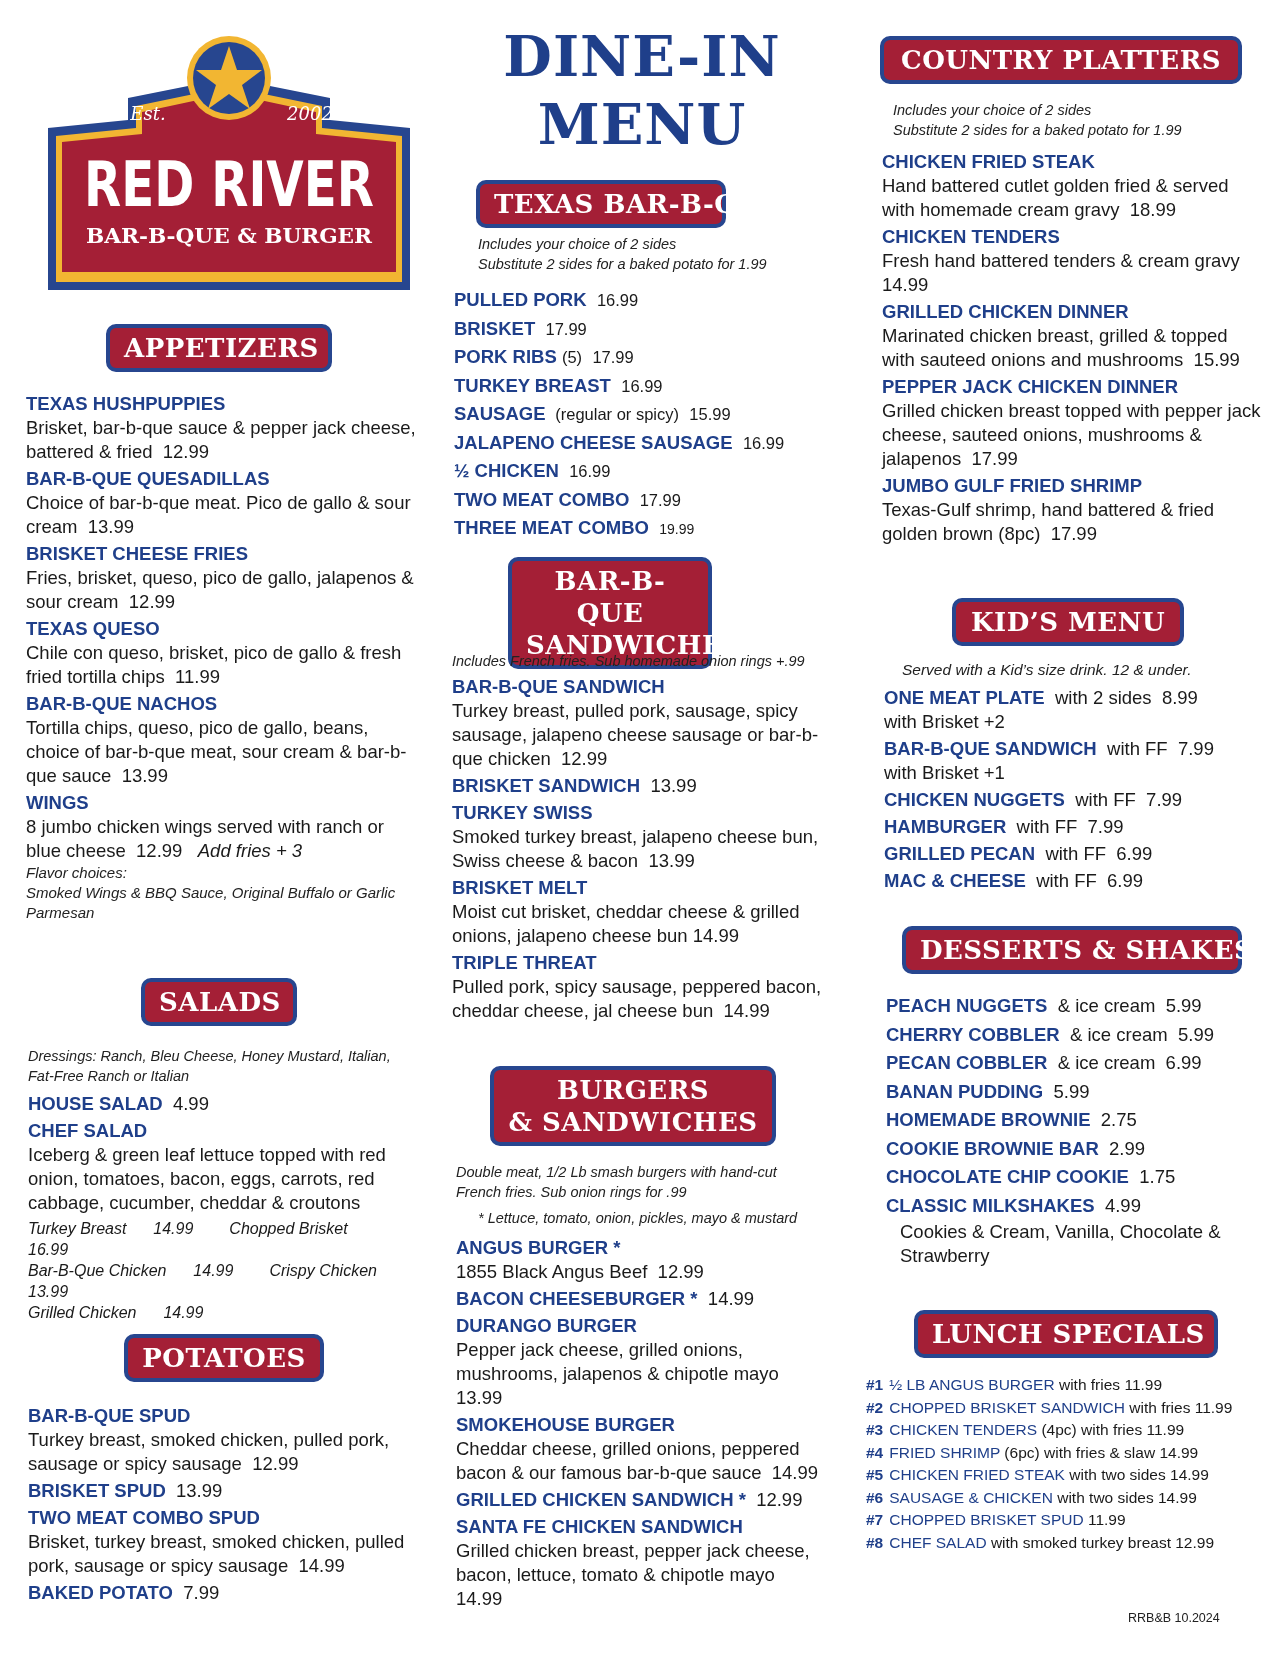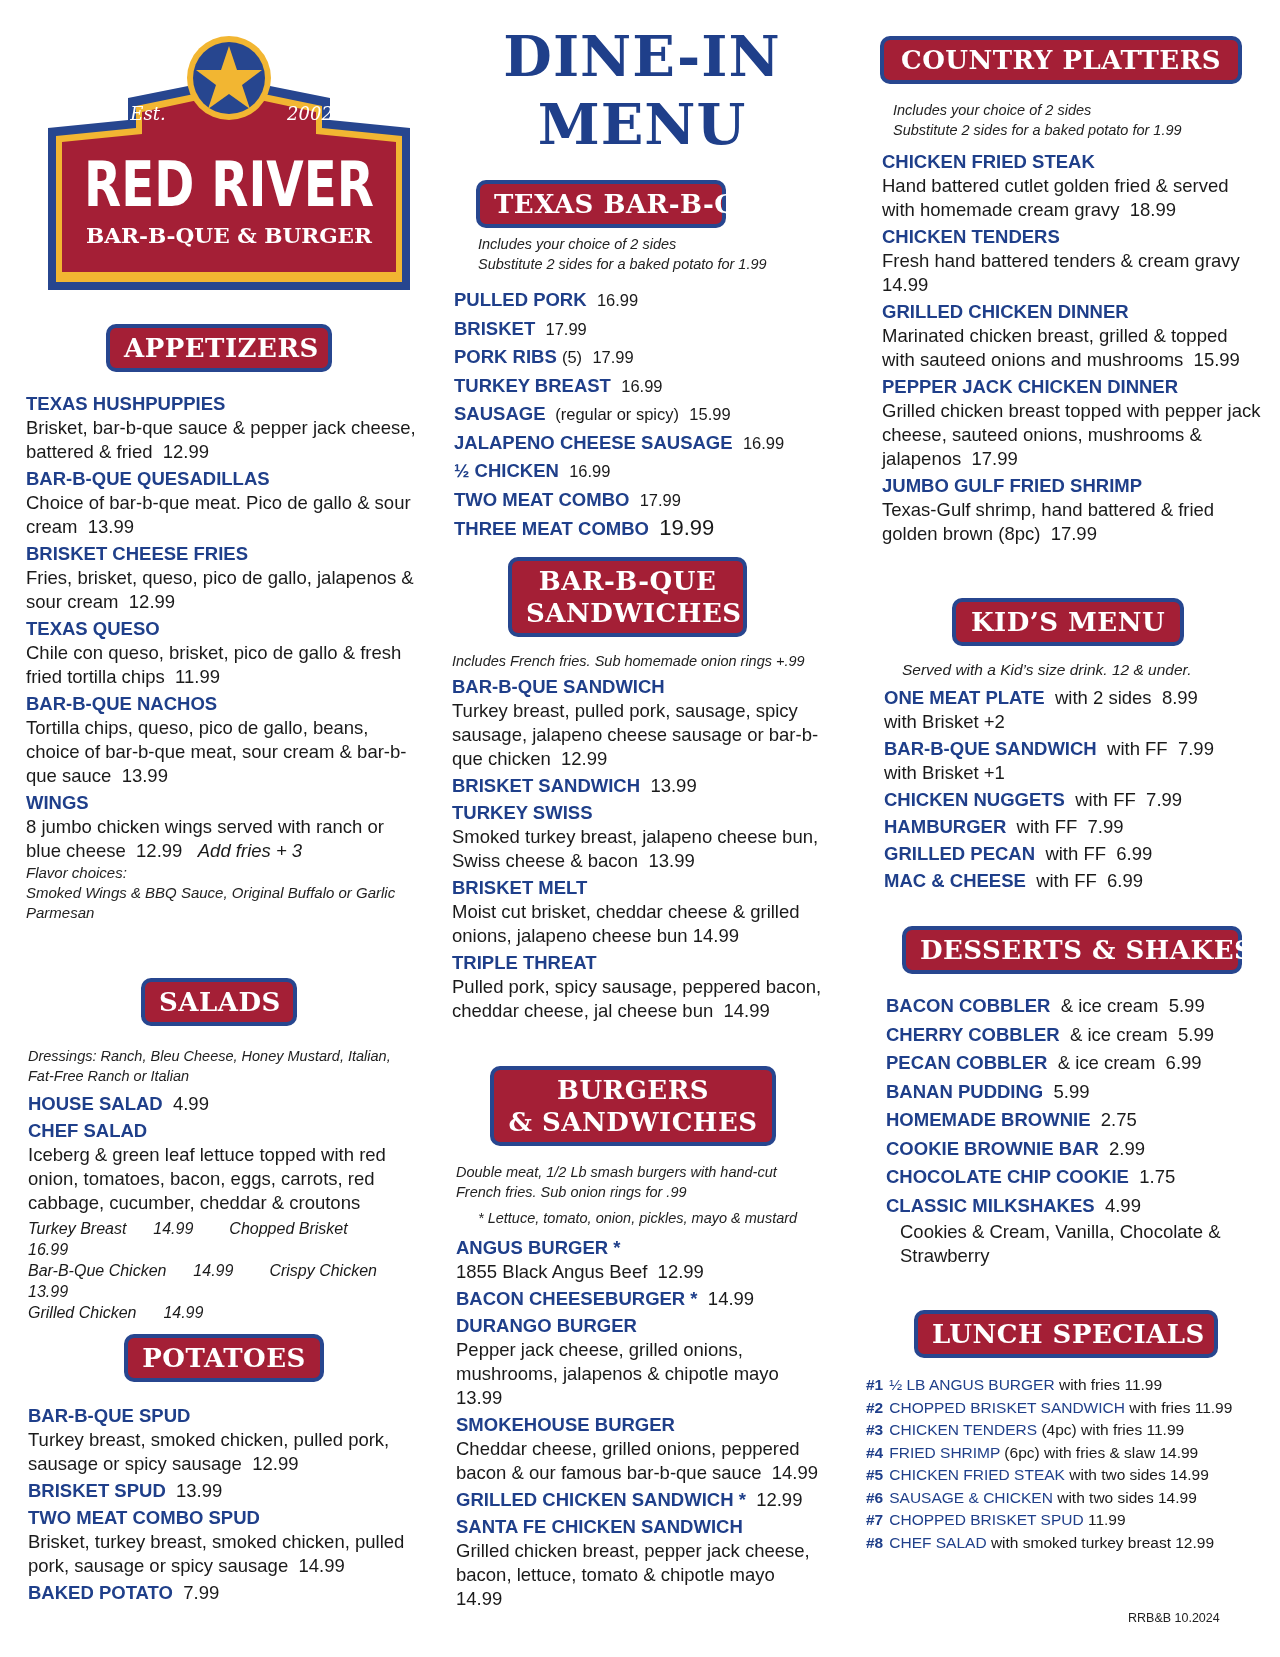--- a/index.html
+++ b/index.html
@@ -139,24 +139,24 @@
 
 <div class="block" style="left:454px; top:286px; width:380px;">
   <div class="item-name" style="line-height:27.5px;"><span>PULLED PORK</span><span class="inline-price" style="font-size:16.5px;"></span>&nbsp; <span class="inline-price" style="font-size:16.5px;">16.99</span></div>
   <div class="item-name" style="line-height:27.5px;"><span>BRISKET</span><span class="inline-price" style="font-size:16.5px;"></span>&nbsp; <span class="inline-price" style="font-size:16.5px;">17.99</span></div>
   <div class="item-name" style="line-height:27.5px;"><span>PORK RIBS</span> <span class="inline-price" style="font-size:16.5px;">(5)</span>&nbsp; <span class="inline-price" style="font-size:16.5px;">17.99</span></div>
   <div class="item-name" style="line-height:27.5px;"><span>TURKEY BREAST</span><span class="inline-price" style="font-size:16.5px;"></span>&nbsp; <span class="inline-price" style="font-size:16.5px;">16.99</span></div>
   <div class="item-name" style="line-height:27.5px;"><span>SAUSAGE</span>&nbsp;<span class="inline-price" style="font-size:16.5px;"> (regular or spicy)</span>&nbsp; <span class="inline-price" style="font-size:16.5px;">15.99</span></div>
   <div class="item-name" style="line-height:27.5px;"><span>JALAPENO CHEESE SAUSAGE</span><span class="inline-price" style="font-size:16.5px;"></span>&nbsp; <span class="inline-price" style="font-size:16.5px;">16.99</span></div>
   <div class="item-name" style="line-height:27.5px;"><span>½ CHICKEN</span><span class="inline-price" style="font-size:16.5px;"></span>&nbsp; <span class="inline-price" style="font-size:16.5px;">16.99</span></div>
   <div class="item-name" style="line-height:27.5px;"><span>TWO MEAT COMBO</span><span class="inline-price" style="font-size:16.5px;"></span>&nbsp; <span class="inline-price" style="font-size:16.5px;">17.99</span></div>
-  <div class="item-name" style="line-height:27.5px;"><span>THREE MEAT COMBO</span><span class="inline-price" style="font-size:16.5px;"></span>&nbsp; <span class="inline-price" style="font-size:22px;">19.99</span></div>
-</div>
-
-<div class="badge two" style="left:508px; top:557px; width:239px;">
+  <div class="item-name" style="line-height:27.5px;"><span>THREE MEAT COMBO</span><span class="inline-price" style="font-size:16.5px;"></span>&nbsp; <span class="inline-price" style="font-size:14px;">19.99</span></div>
+</div>
+
+<div class="badge two" style="left:508px; top:557px; width:204px;">
   <div>BAR-B-QUE</div>
   <div>SANDWICHES</div>
 </div>
 
 <div class="block" style="left:452px; top:651px; width:384px;">
   <div class="note" style="margin-bottom:4px;font-style:italic;">Includes French fries.  Sub homemade onion rings  +.99</div>
   <div class="item">
     <div class="item-name">BAR-B-QUE SANDWICH</div>
     <div class="item-desc"><span>Turkey breast, pulled pork, sausage, spicy sausage, jalapeno cheese sausage or bar-b-que chicken</span>&nbsp; <span>12.99</span></div>
   </div>
@@ -261,21 +261,21 @@
     <div class="item-name"><span>GRILLED PECAN</span>&nbsp; <span class="inline-price">with FF</span>&nbsp; <span class="inline-price">6.99</span></div>
   </div>
   <div class="item">
     <div class="item-name"><span>MAC &amp; CHEESE</span>&nbsp; <span class="inline-price">with FF</span>&nbsp; <span class="inline-price">6.99</span></div>
   </div>
 </div>
 
 <div class="badge" style="left:902px; top:926px; width:340px;">DESSERTS &amp; SHAKES</div>
 
 <div class="block" style="left:886px; top:992px; width:380px;">
-  <div class="item-name" style="line-height:28.5px;"><span>BACON COBBLER</span>&nbsp; <span class="inline-price">&amp; ice cream</span>&nbsp; <span class="inline-price">5.99</span></div>
+  <div class="item-name" style="line-height:28.5px;"><span>PEACH NUGGETS</span>&nbsp; <span class="inline-price">&amp; ice cream</span>&nbsp; <span class="inline-price">5.99</span></div>
   <div class="item-name" style="line-height:28.5px;"><span>CHERRY COBBLER</span>&nbsp; <span class="inline-price">&amp; ice cream</span>&nbsp; <span class="inline-price">5.99</span></div>
   <div class="item-name" style="line-height:28.5px;"><span>PECAN COBBLER</span>&nbsp; <span class="inline-price">&amp; ice cream</span>&nbsp; <span class="inline-price">6.99</span></div>
   <div class="item-name" style="line-height:28.5px;"><span>BANAN PUDDING</span>&nbsp; <span class="inline-price">5.99</span></div>
   <div class="item-name" style="line-height:28.5px;"><span>HOMEMADE BROWNIE</span>&nbsp; <span class="inline-price">2.75</span></div>
   <div class="item-name" style="line-height:28.5px;"><span>COOKIE BROWNIE BAR</span>&nbsp; <span class="inline-price">2.99</span></div>
   <div class="item-name" style="line-height:28.5px;"><span>CHOCOLATE CHIP COOKIE</span>&nbsp; <span class="inline-price">1.75</span></div>
   <div class="item-name" style="line-height:28.5px;"><span>CLASSIC MILKSHAKES</span>&nbsp; <span class="inline-price">4.99</span></div>
   <div class="item-desc" style="margin-left:14px; width:340px;">Cookies &amp; Cream, Vanilla, Chocolate &amp; Strawberry</div>
 </div>
 

